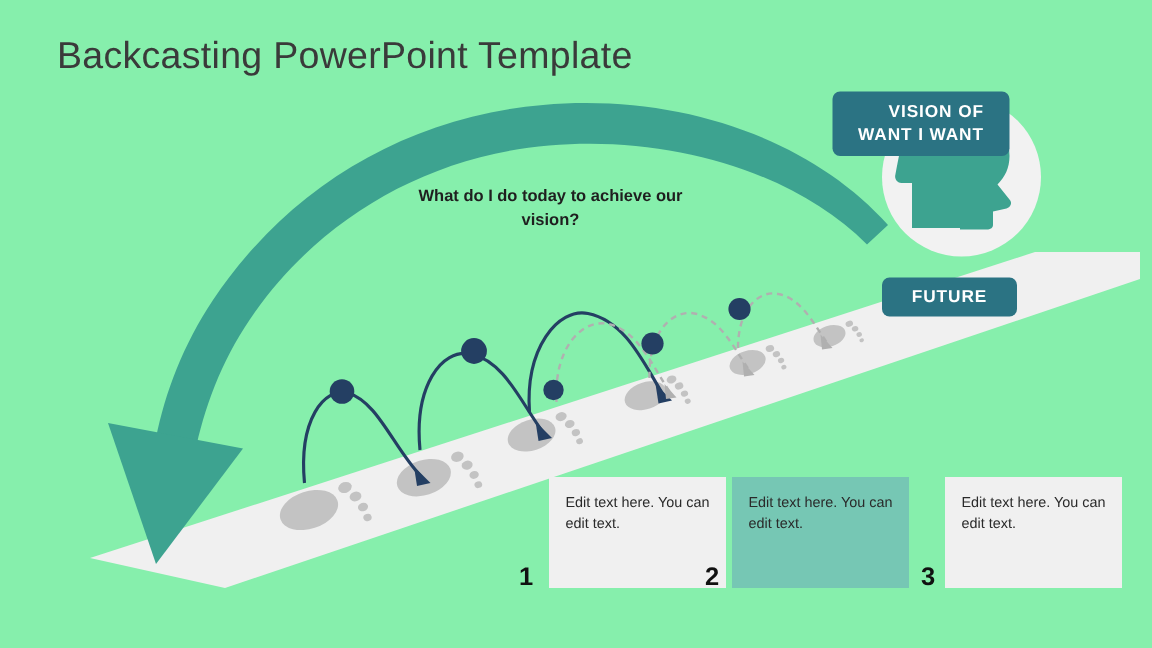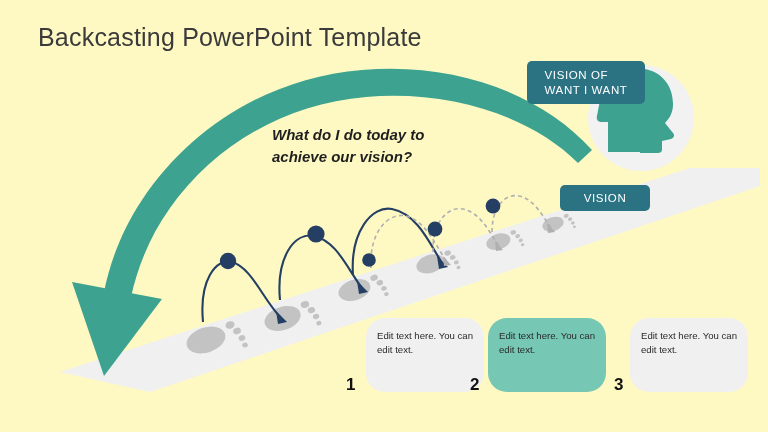--- a/index.html
+++ b/index.html
@@ -14,21 +14,21 @@
     overflow: hidden;
     font-family: "Liberation Sans", sans-serif;
     -webkit-font-smoothing: antialiased;
   }
 
   #slide {
     position: absolute;
     inset: 0;
     width: 768px;
     height: 432px;
-    background: #fef9c3;
+    background: #86efac;
   }
 
   
   .slide-title {
     position: absolute;
     left: 38px;
     top: 22px;
     font-size: 25px;
     font-weight: 400;
     color: #3a3a3a;
@@ -45,27 +45,28 @@
     width: 768px;
     height: 432px;
   }
 
   
   .badge {
     position: absolute;
     background: #2b7383;
     color: #ffffff;
     border-radius: 5px;
-    font-weight: normal;
-    text-align: left;
+    font-weight: bold;
+    text-align: right;
     letter-spacing: 0.6px;
     display: flex;
     align-items: center;
     justify-content: center;
     line-height: 1.25;
+    margin-left: 28px;
   }
   .badge-vision {
     left: 527px;
     top: 61px;
     width: 118px;
     height: 43px;
     font-size: 11.5px;
   }
   .badge-future {
     left: 560px;
@@ -81,34 +82,34 @@
     height: 28px;
     font-size: 11.5px;
   }
 
   
   .question {
     position: absolute;
     left: 272px;
     top: 124px;
     width: 190px;
-    font-size: 15px;
+    font-size: 11px;
     font-weight: bold;
     color: #1f1f1f;
     line-height: 1.45;
-    font-style: italic;
+    text-align: center;
   }
 
   
   .textbox {
     position: absolute;
     top: 318px;
     width: 118px;
     height: 74px;
-    border-radius: 19px;
+    border-radius: 0;
     box-sizing: border-box;
     padding: 11px 11px 16px 11px;
     font-size: 9.6px;
     line-height: 1.45;
     color: #2a2a2a;
   }
   .tb-plain { background: #f0f0f0; }
   .tb-accent { background: #76c7b4; }
   .tb-1 { left: 366px; }
   .tb-2 { left: 488px; }
@@ -256,21 +257,21 @@
 
   </svg>
 
   <div class="badge badge-vision">
     <div>
       <div>VISION OF</div>
       <div>WANT I WANT</div>
     </div>
   </div>
 
-  <div class="badge badge-future">VISION</div>
+  <div class="badge badge-future">FUTURE</div>
 
 
   <div class="question">What do I do today to achieve our vision?</div>
 
   <div class="textbox tb-plain tb-1">Edit text here. You can edit text.</div>
   <div class="stepnum sn-1">1</div>
 
   <div class="textbox tb-accent tb-2">Edit text here. You can edit text.</div>
   <div class="stepnum sn-2">2</div>
 

